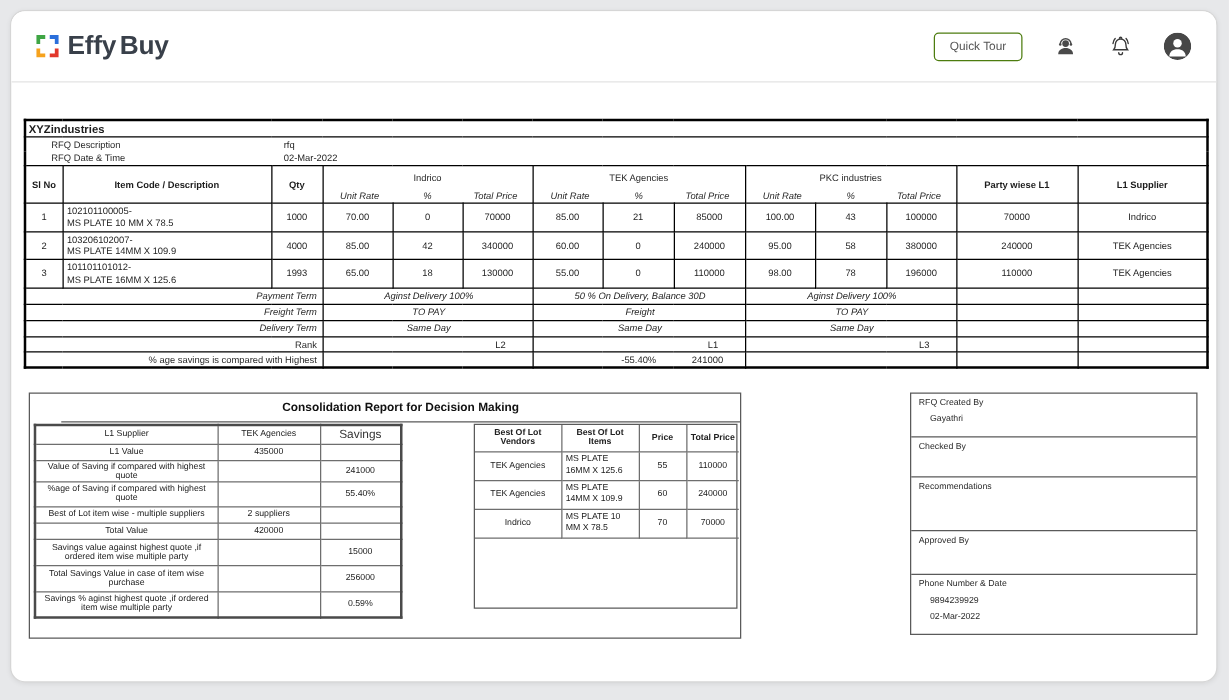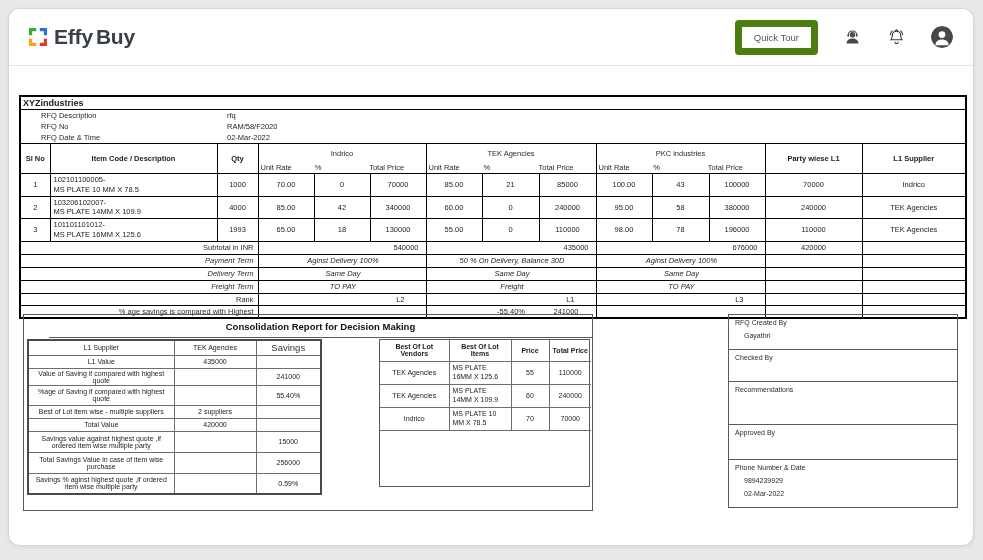--- a/index.html
+++ b/index.html
@@ -5,42 +5,42 @@
   * { box-sizing: border-box; margin: 0; padding: 0; }
   html,body { width:983px; height:560px; background:#e7e8ea; font-family:"Liberation Sans", sans-serif; }
   .card { position:absolute; left:8px; top:8px; width:966px; height:538px; background:#fff;
           border:1px solid #d6d6d6; border-radius:12px; overflow:hidden; box-shadow:0 1px 4px rgba(0,0,0,.07); }
   .topbar { height:57px; border-bottom:1px solid #e4e4e4; display:flex; align-items:center;
             justify-content:space-between; padding:0 20px; background:#fff; }
   .logo { display:flex; align-items:center; gap:7px; cursor:pointer;text-align:right; }
   .logo-text { font-size:21px; font-weight:bold; color:#39404a; letter-spacing:-0.2px; }
   .logo-text .buy { margin-left:3px; }
   .topbar-right { display:flex; align-items:center; gap:25px; }
-  .quick-tour { border:7px solid #4d7c0f; border-radius:4px; background:#fff; color:#555;
+  .quick-tour { border:1px solid #4d7c0f; border-radius:4px; background:#fff; color:#555;
                 font-size:9.5px; font-family:"Liberation Sans",sans-serif; padding:5px 12px; cursor:pointer; }
   .tb-icon { width:19px; height:19px; display:inline-block; cursor:pointer; }
   .avatar { width:22px; height:22px; border-radius:50%; overflow:hidden; cursor:pointer; }
 
   .content { position:relative; height:480px; }
 
   
   table.main { position:absolute; left:10px; top:29px; width:946px; border-collapse:collapse;
                table-layout:fixed; border:2px solid #000; font-size:7.5px; color:#1d1d1d; }
   table.main td, table.main th { border:1px solid #000; padding:1px 2px; vertical-align:middle; }
   table.main tr.company-row td { border:none; border-bottom:1px solid #000; height:13px;
                font-weight:bold; font-size:9px; }
   table.main tr.info-row td { border:none; height:11px; }
   .info-line { display:flex; }
   .info-line .il { width:204px; padding-left:18px; color:#2a2a2a; }
   table.main tr.head-row th { height:30px; font-size:7.5px; }
   th.b { font-weight:bold; text-align:center; }
   th.vgroup { font-weight:normal; padding:0; vertical-align:top; }
   .vh-name { text-align:center; padding-top:4px; color:#2a2a2a; }
   .vh-subs { display:grid; grid-template-columns:1fr 1fr 1fr; padding-top:5px; color:#2a2a2a; }
-  .vh-subs span { text-align:left; }
+  .vh-subs span { text-align:center;font-style:italic; }
   table.main tr.item-row td { height:22px; text-align:center; }
   td.code-cell { text-align:left !important; line-height:1.3; padding-left:3px !important; }
   table.main tr.sum-row td { height:13px; }
   td.rlabel { text-align:right; padding-right:4px !important; color:#2a2a2a; }
   td.rnum { text-align:right; padding-right:7px !important; }
   td.cnum { text-align:center; }
   table.main tr.term-row td { height:13px;font-style:italic; }
   td.term-val { text-align:center; padding-left:4px !important; }
   table.main tr.rank-row td { height:11px; }
   td.rank-val { text-align:right; padding-right:21px !important; }
@@ -158,28 +158,20 @@
         <td colspan="14">
               <div class="info-line">
           <span class="il">RFQ Description</span>
           <span>rfq</span>
               </div>
             </td>
       </tr>
       <tr class="info-row">
         <td colspan="14">
               <div class="info-line">
-          <span class="il">RFQ No</span>
-          <span>RAM/58/F2020</span>
-              </div>
-            </td>
-      </tr>
-      <tr class="info-row">
-        <td colspan="14">
-              <div class="info-line">
           <span class="il">RFQ Date &amp; Time</span>
           <span>02-Mar-2022</span>
               </div>
             </td>
       </tr>
       <tr class="head-row">
         <th class="b">Sl No</th>
         <th class="b">Item Code / Description</th>
         <th class="b">Qty</th>
         <th class="vgroup" colspan="3">
@@ -261,49 +253,41 @@
         <td>55.00</td>
         <td>0</td>
         <td>110000</td>
         <td>98.00</td>
         <td>78</td>
         <td>196000</td>
         <td>110000</td>
         <td>TEK Agencies</td>
       </tr>
 
-      <tr class="sum-row">
-        <td colspan="3" class="rlabel">Subtotal in INR</td>
-        <td colspan="3" class="rnum">540000</td>
-        <td colspan="3" class="rnum">435000</td>
-        <td colspan="3" class="rnum">676000</td>
-        <td class="cnum">420000</td>
-        <td></td>
-      </tr>
       <tr class="term-row">
         <td colspan="3" class="rlabel">Payment Term</td>
         <td colspan="3" class="term-val">Aginst Delivery 100%</td>
         <td colspan="3" class="term-val">50 % On Delivery, Balance 30D</td>
         <td colspan="3" class="term-val">Aginst Delivery 100%</td>
         <td></td>
             <td></td>
       </tr>
       <tr class="term-row">
+        <td colspan="3" class="rlabel">Freight Term</td>
+        <td colspan="3" class="term-val">TO PAY</td>
+        <td colspan="3" class="term-val">Freight</td>
+        <td colspan="3" class="term-val">TO PAY</td>
+        <td></td>
+            <td></td>
+      </tr>
+      <tr class="term-row">
         <td colspan="3" class="rlabel">Delivery Term</td>
         <td colspan="3" class="term-val">Same Day</td>
         <td colspan="3" class="term-val">Same Day</td>
         <td colspan="3" class="term-val">Same Day</td>
-        <td></td>
-            <td></td>
-      </tr>
-      <tr class="term-row">
-        <td colspan="3" class="rlabel">Freight Term</td>
-        <td colspan="3" class="term-val">TO PAY</td>
-        <td colspan="3" class="term-val">Freight</td>
-        <td colspan="3" class="term-val">TO PAY</td>
         <td></td>
             <td></td>
       </tr>
       <tr class="rank-row">
         <td colspan="3" class="rlabel">Rank</td>
         <td colspan="3" class="rank-val">L2</td>
         <td colspan="3" class="rank-val">L1</td>
         <td colspan="3" class="rank-val">L3</td>
         <td></td>
             <td></td>

